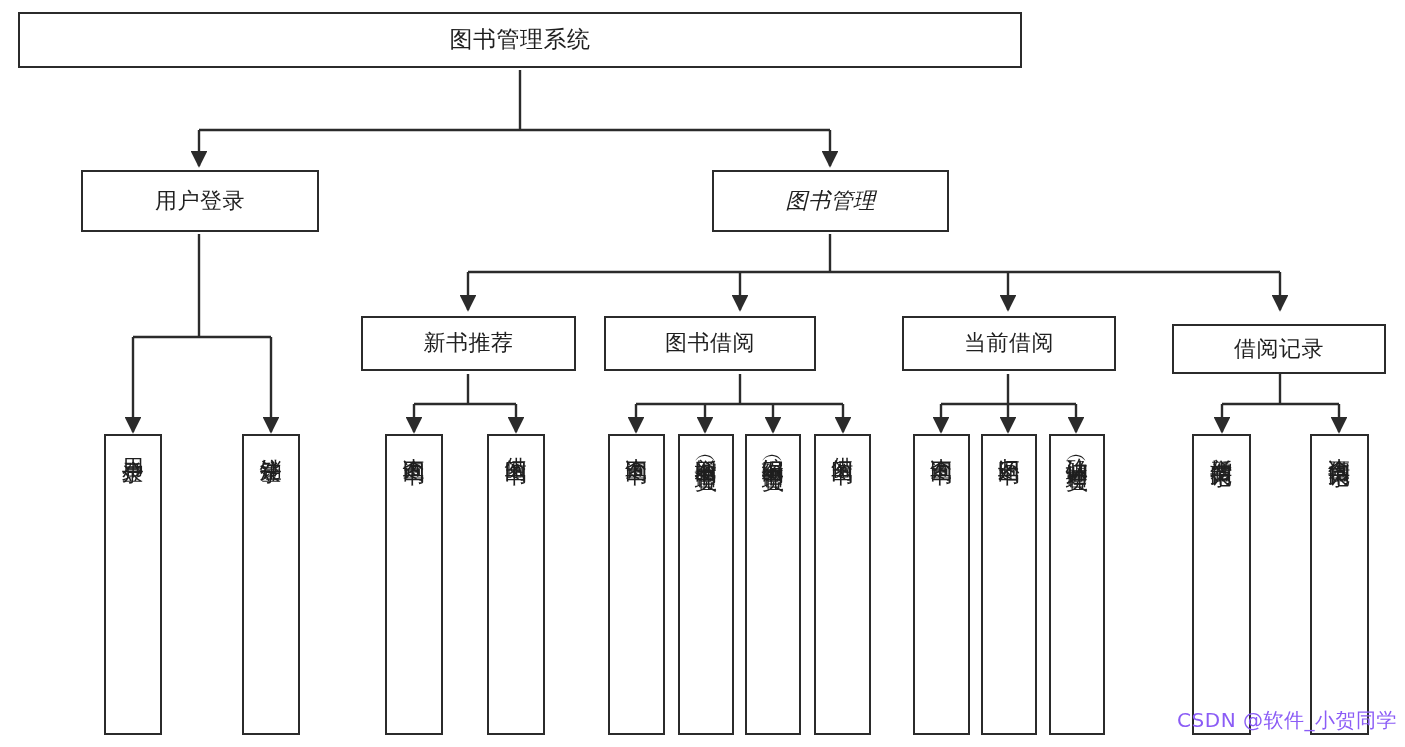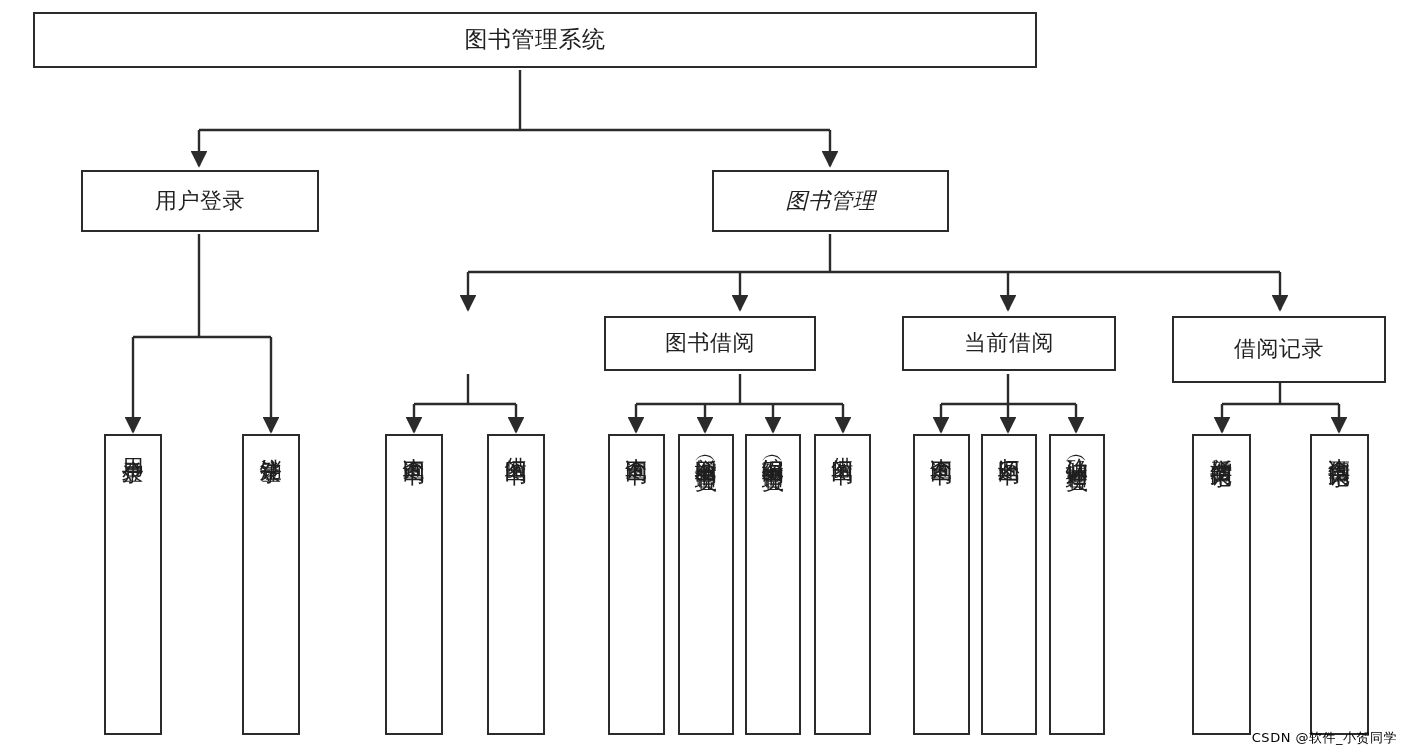--- a/index.html
+++ b/index.html
@@ -53,23 +53,23 @@
     letter-spacing: 2px;
     white-space: nowrap;
     color: #1f1f1f;
   }
   .node-root {
     font-size: 23px;
   }
   #watermark {
     position: absolute;
     right: 8px;
-    bottom: 0;
-    font-size: 13px;
-    color: #000000;
+    bottom: 13px;
+    font-size: 20px;
+    color: #8b5cf6;
     white-space: nowrap;
     letter-spacing: 0.5px;
   }
 </style>
 </head>
 <body>
 
 <div id="canvas">
 
   <svg id="edges" viewBox="0 0 1405 747">
@@ -115,42 +115,45 @@
       <path d="M 1008 404 L 1008 432" marker-end="url(#arrow)"></path>
       <path d="M 1076 404 L 1076 432" marker-end="url(#arrow)"></path>
 
       <path d="M 1280 374 L 1280 404"></path>
       <path d="M 1222 404 L 1339 404"></path>
       <path d="M 1222 404 L 1222 432" marker-end="url(#arrow)"></path>
       <path d="M 1339 404 L 1339 432" marker-end="url(#arrow)"></path>
     </g>
   </svg>
 
-  <div class="node node-h node-root" style="left:18px; top:12px; width:1004px; height:56px;margin-left:15px;">
+  <div class="node node-h node-root" style="left:18px; top:12px; width:1004px; height:56px;">
     <span>图书管理系统</span>
   </div>
 
   <div class="node node-h" style="left:81px; top:170px; width:238px; height:62px;">
     <span>用户登录</span>
   </div>
 
   <div class="node node-h" style="left:712px; top:170px; width:237px; height:62px;font-style:italic;">
     <span>图书管理</span>
   </div>
 
+  <div class="node node-h" style="left:361px; top:316px; width:215px; height:55px;">
+    <span>新书推荐</span>
+  </div>
 
   <div class="node node-h" style="left:604px; top:316px; width:212px; height:55px;">
     <span>图书借阅</span>
   </div>
 
   <div class="node node-h" style="left:902px; top:316px; width:214px; height:55px;">
     <span>当前借阅</span>
   </div>
 
-  <div class="node node-h" style="left:1172px; top:316px; width:214px; height:67px;">
+  <div class="node node-h" style="left:1172px; top:324px; width:214px; height:50px;">
     <span>借阅记录</span>
   </div>
 
   <div class="node node-v" style="left:104px; top:434px; width:58px; height:301px;">
     <span class="vlabel">用户登录</span>
   </div>
 
   <div class="node node-v" style="left:242px; top:434px; width:58px; height:301px;">
     <span class="vlabel">注销登录</span>
   </div>

